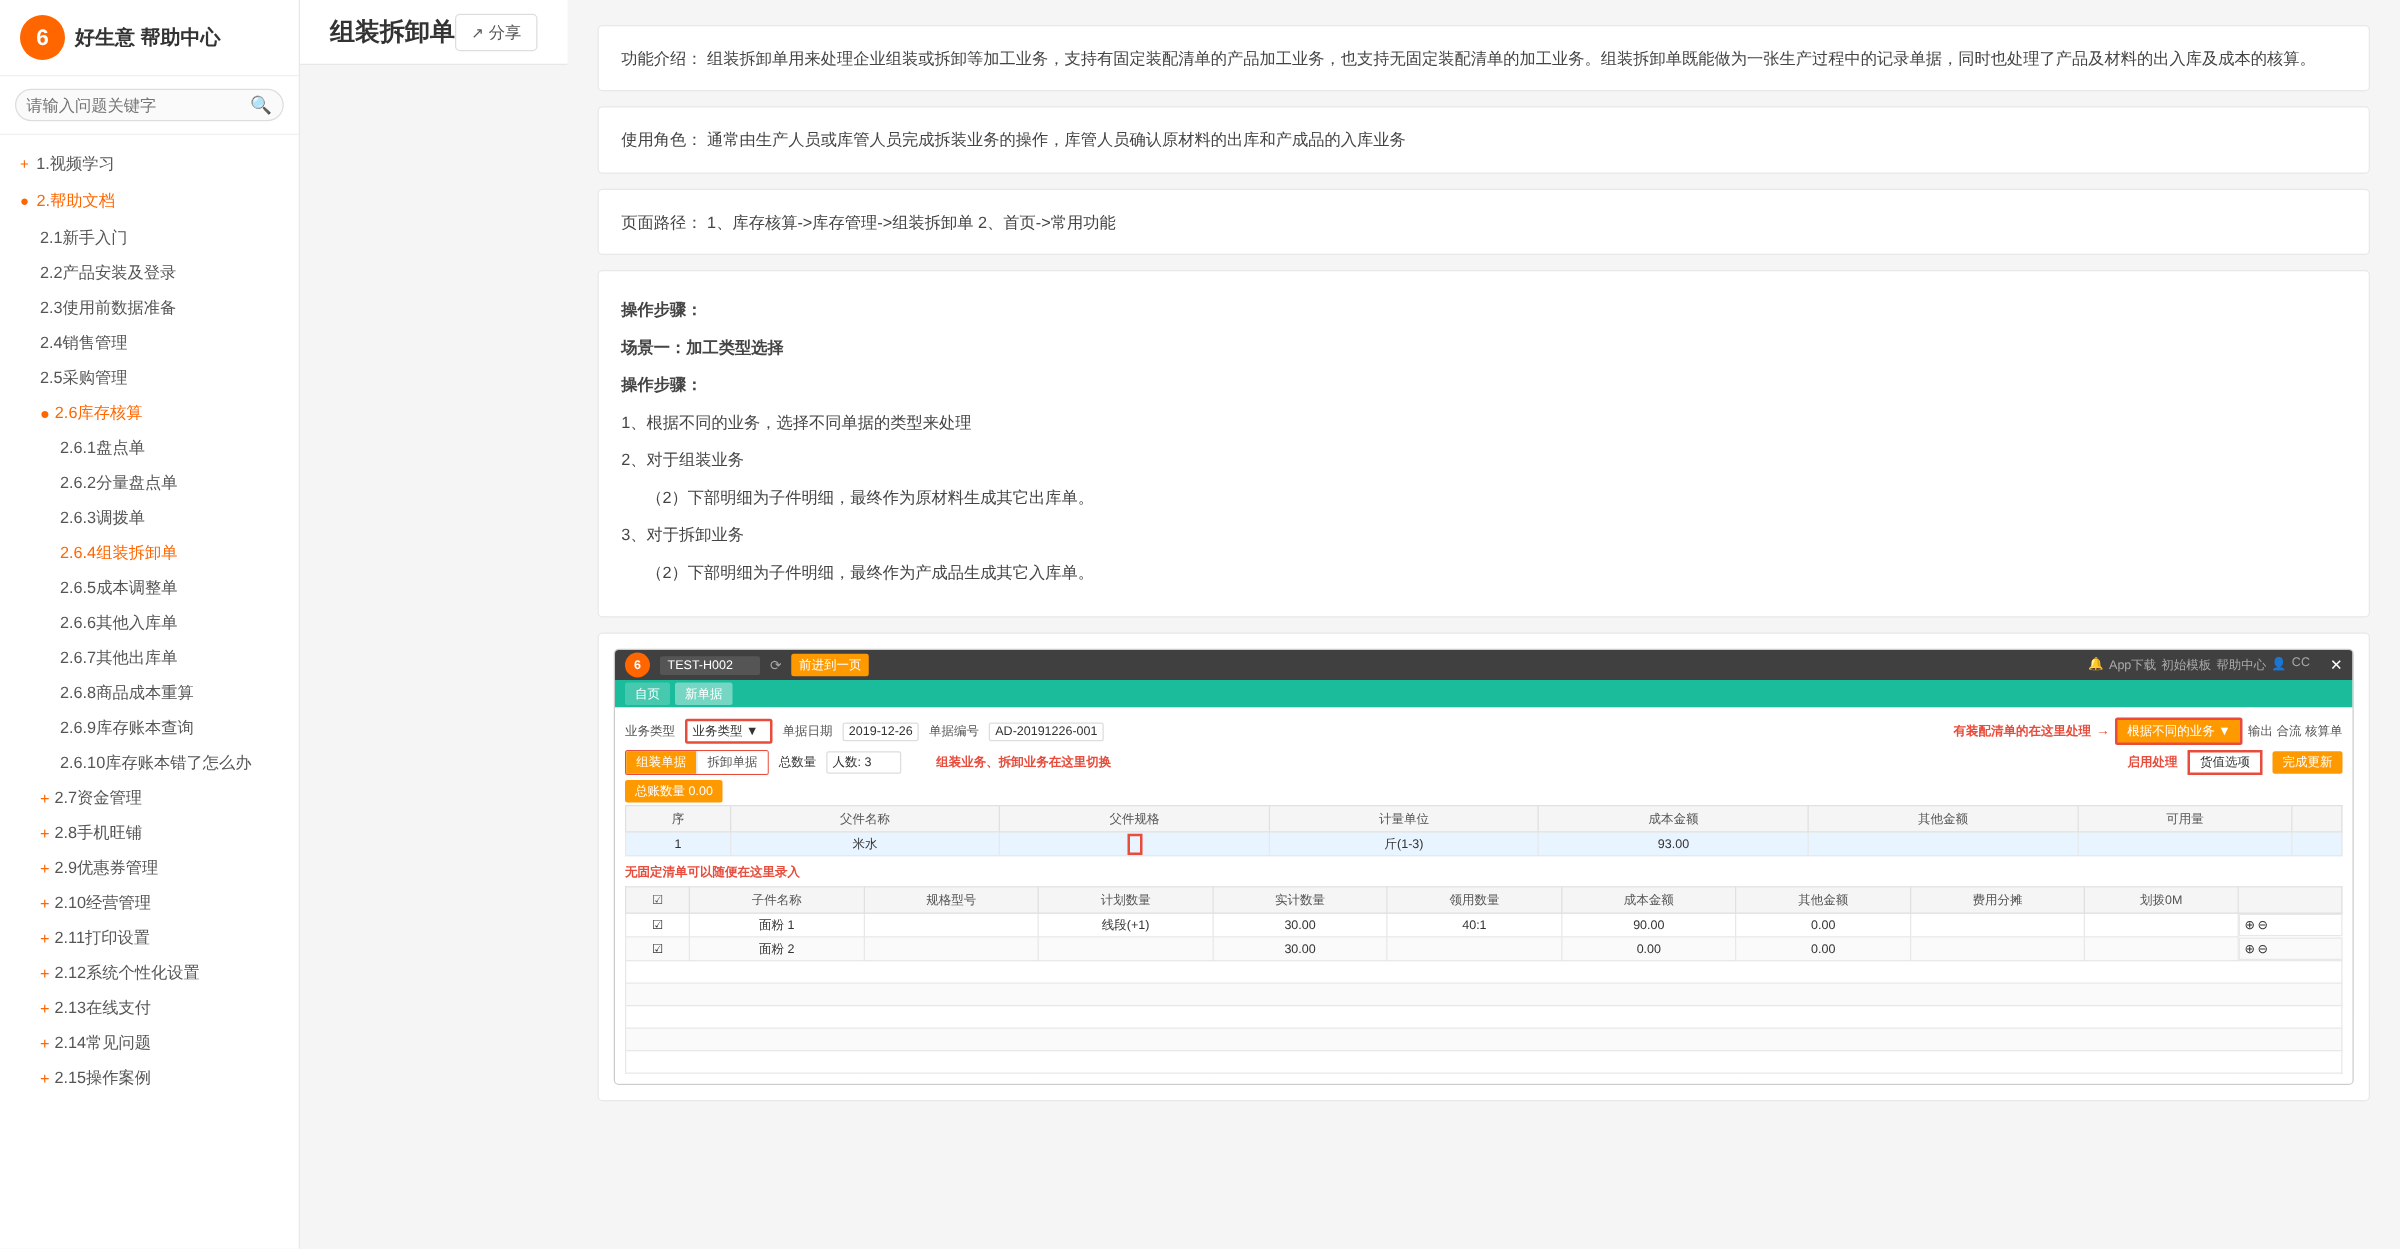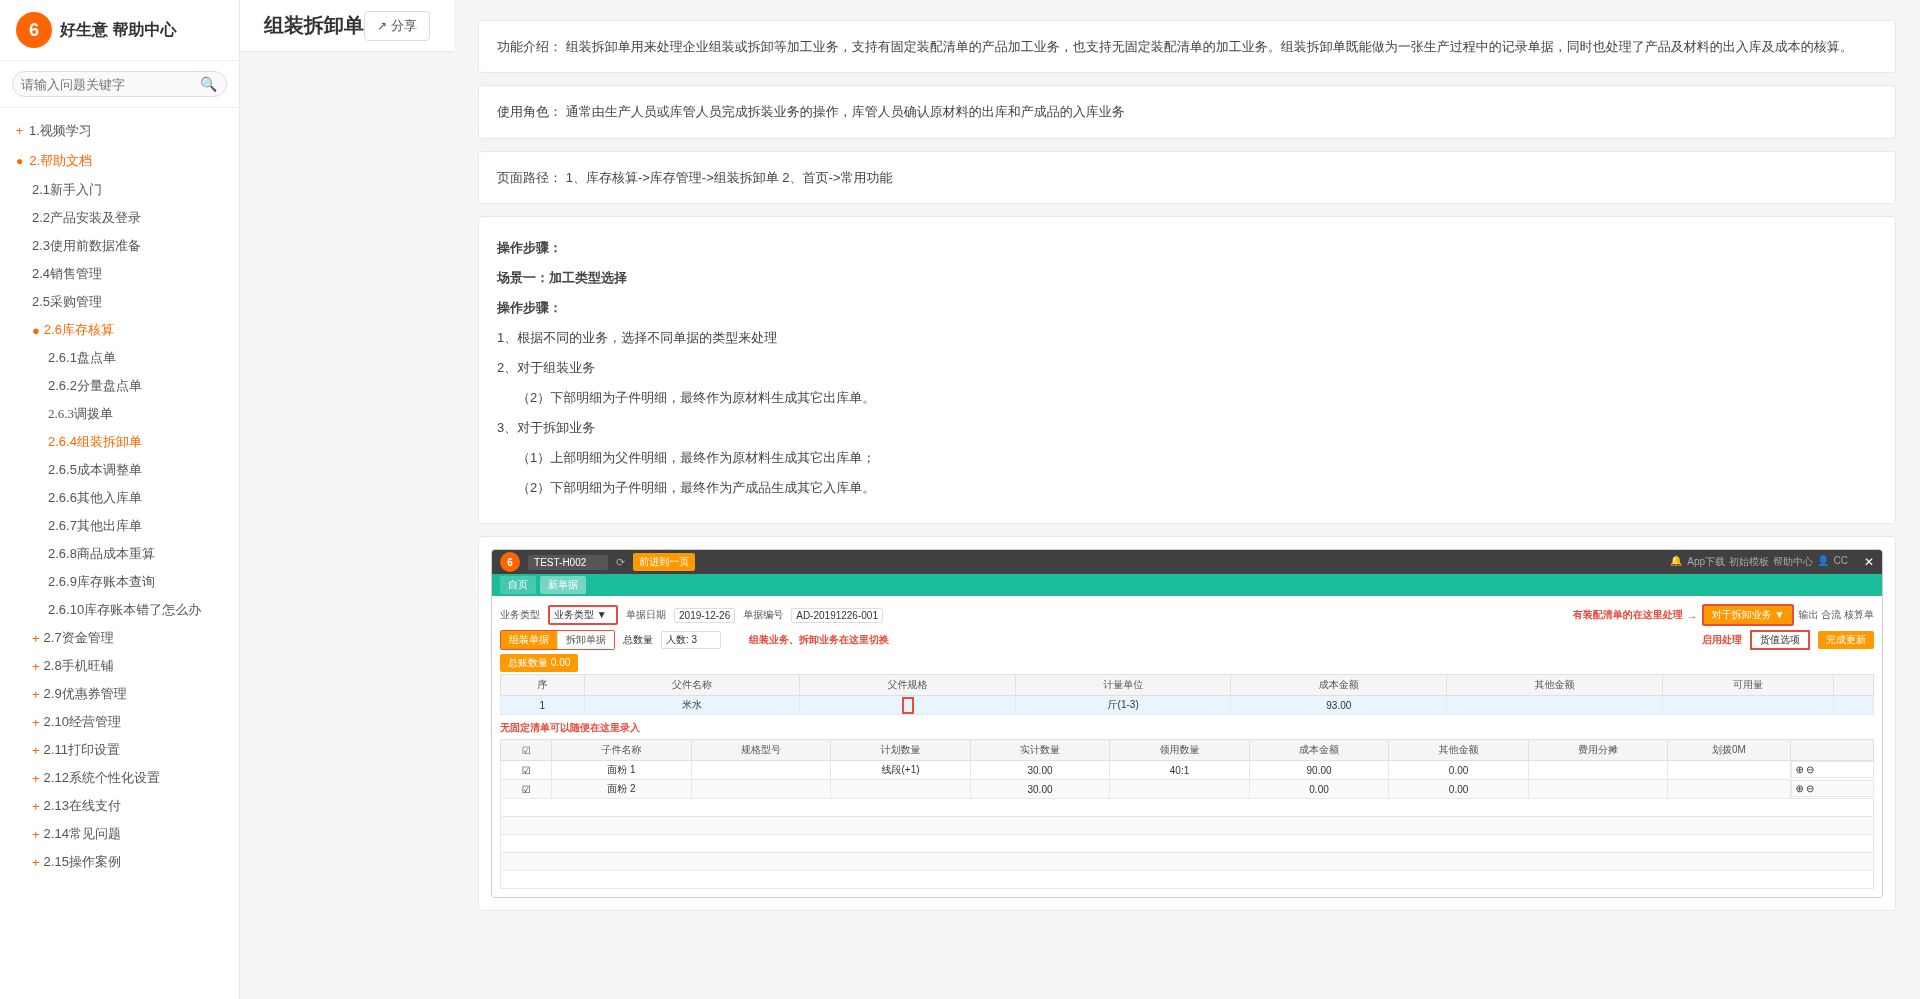--- a/index.html
+++ b/index.html
@@ -249,21 +249,21 @@
     <div class="nav-sub-item active" style="color:#f60;">
       <span style="color:#f60;margin-right:4px;">●</span>
       <span>2.6库存核算</span>
     </div>
     <div class="nav-sub-item" style="padding-left:48px;">
         <span>2.6.1盘点单</span>
       </div>
     <div class="nav-sub-item" style="padding-left:48px;">
         <span>2.6.2分量盘点单</span>
       </div>
-    <div class="nav-sub-item" style="padding-left:48px;font-family:Liberation Serif, serif;">
+    <div class="nav-sub-item" style="padding-left:48px;">
         <span>2.6.3调拨单</span>
       </div>
     <div class="nav-sub-item active" style="padding-left:48px;color:#f60;">
       <span>2.6.4组装拆卸单</span>
     </div>
     <div class="nav-sub-item" style="padding-left:48px;">
         <span>2.6.5成本调整单</span>
       </div>
     <div class="nav-sub-item" style="padding-left:48px;">
         <span>2.6.6其他入库单</span>
@@ -347,21 +347,20 @@
     </div>
 
     <div class="content-block">
       <p><span class="bold">操作步骤：</span></p>
       <p><span class="bold">场景一：加工类型选择</span></p>
       <p><span class="bold">操作步骤：</span></p>
       <p>1、根据不同的业务，选择不同单据的类型来处理</p>
       <p>2、对于组装业务</p>
       <p style="padding-left:20px;">（2）下部明细为子件明细，最终作为原材料生成其它出库单。</p>
       <p>3、对于拆卸业务</p>
-      <p style="padding-left:20px;">（1）上部明细为父件明细，最终作为原材料生成其它出库单；</p>
       <p style="padding-left:20px;">（2）下部明细为子件明细，最终作为产成品生成其它入库单。</p>
     </div>
 
     <div class="screenshot-container">
       <div class="fake-screenshot">
 
         <div class="fake-top-bar">
           <div class="fake-top-logo">6</div>
           <div class="fake-nav-btn" style="min-width:80px;">TEST-H002</div>
           <div style="display:flex;gap:2px;align-items:center;">
@@ -392,21 +391,21 @@
             <div class="fake-input red-box-highlight" style="min-width:70px;display:inline-block;padding:1px 4px;font-size:10px;">业务类型 ▼</div>
             <span class="fake-label">单据日期</span>
             <div class="fake-input">2019-12-26</div>
             <span class="fake-label">单据编号</span>
             <div class="fake-input">AD-20191226-001</div>
             <div style="flex:1;"></div>
 
             <div style="position:relative;display:flex;align-items:center;">
               <span style="color:#e74c3c;font-size:10px;font-weight:bold;white-space:nowrap;">有装配清单的在这里处理</span>
               <span style="color:#e74c3c;margin:0 4px;">→</span>
-              <div class="fake-btn" style="border:2px solid #e74c3c;background:#f90;">对于拆卸业务 ▼</div>
+              <div class="fake-btn" style="border:2px solid #e74c3c;background:#f90;">根据不同的业务 ▼</div>
               <span class="fake-label" style="margin-left:4px;">输出 合流 核算单</span>
             </div>
           </div>
 
           <div style="display:flex;align-items:center;gap:8px;margin-bottom:4px;position:relative;">
             <div style="border:1px solid #e74c3c;border-radius:2px;display:flex;gap:0;">
               <div style="background:#f90;color:#fff;padding:2px 8px;font-size:10px;cursor:pointer;">组装单据</div>
               <div style="background:#fff;color:#555;padding:2px 8px;font-size:10px;cursor:pointer;border-left:1px solid #ddd;">拆卸单据</div>
             </div>
             <span style="font-size:10px;color:#333;">总数量</span>

